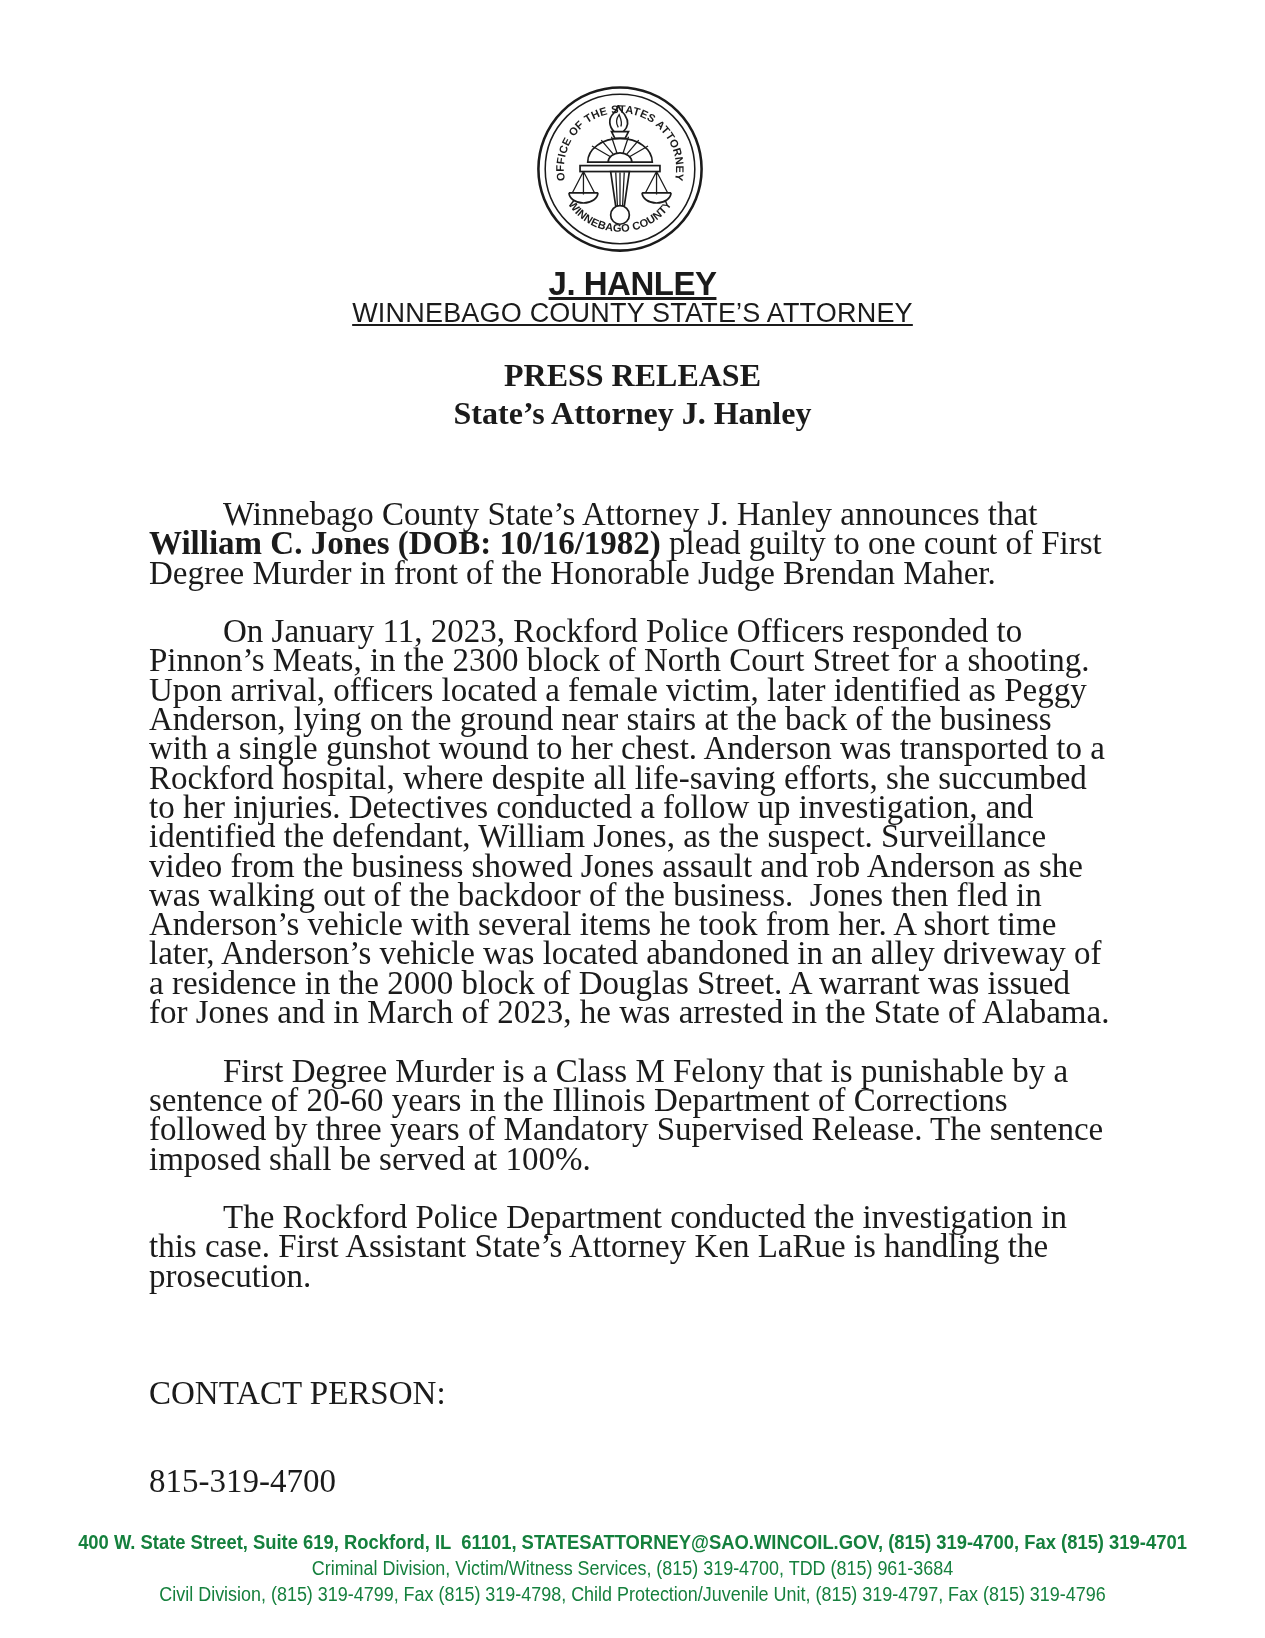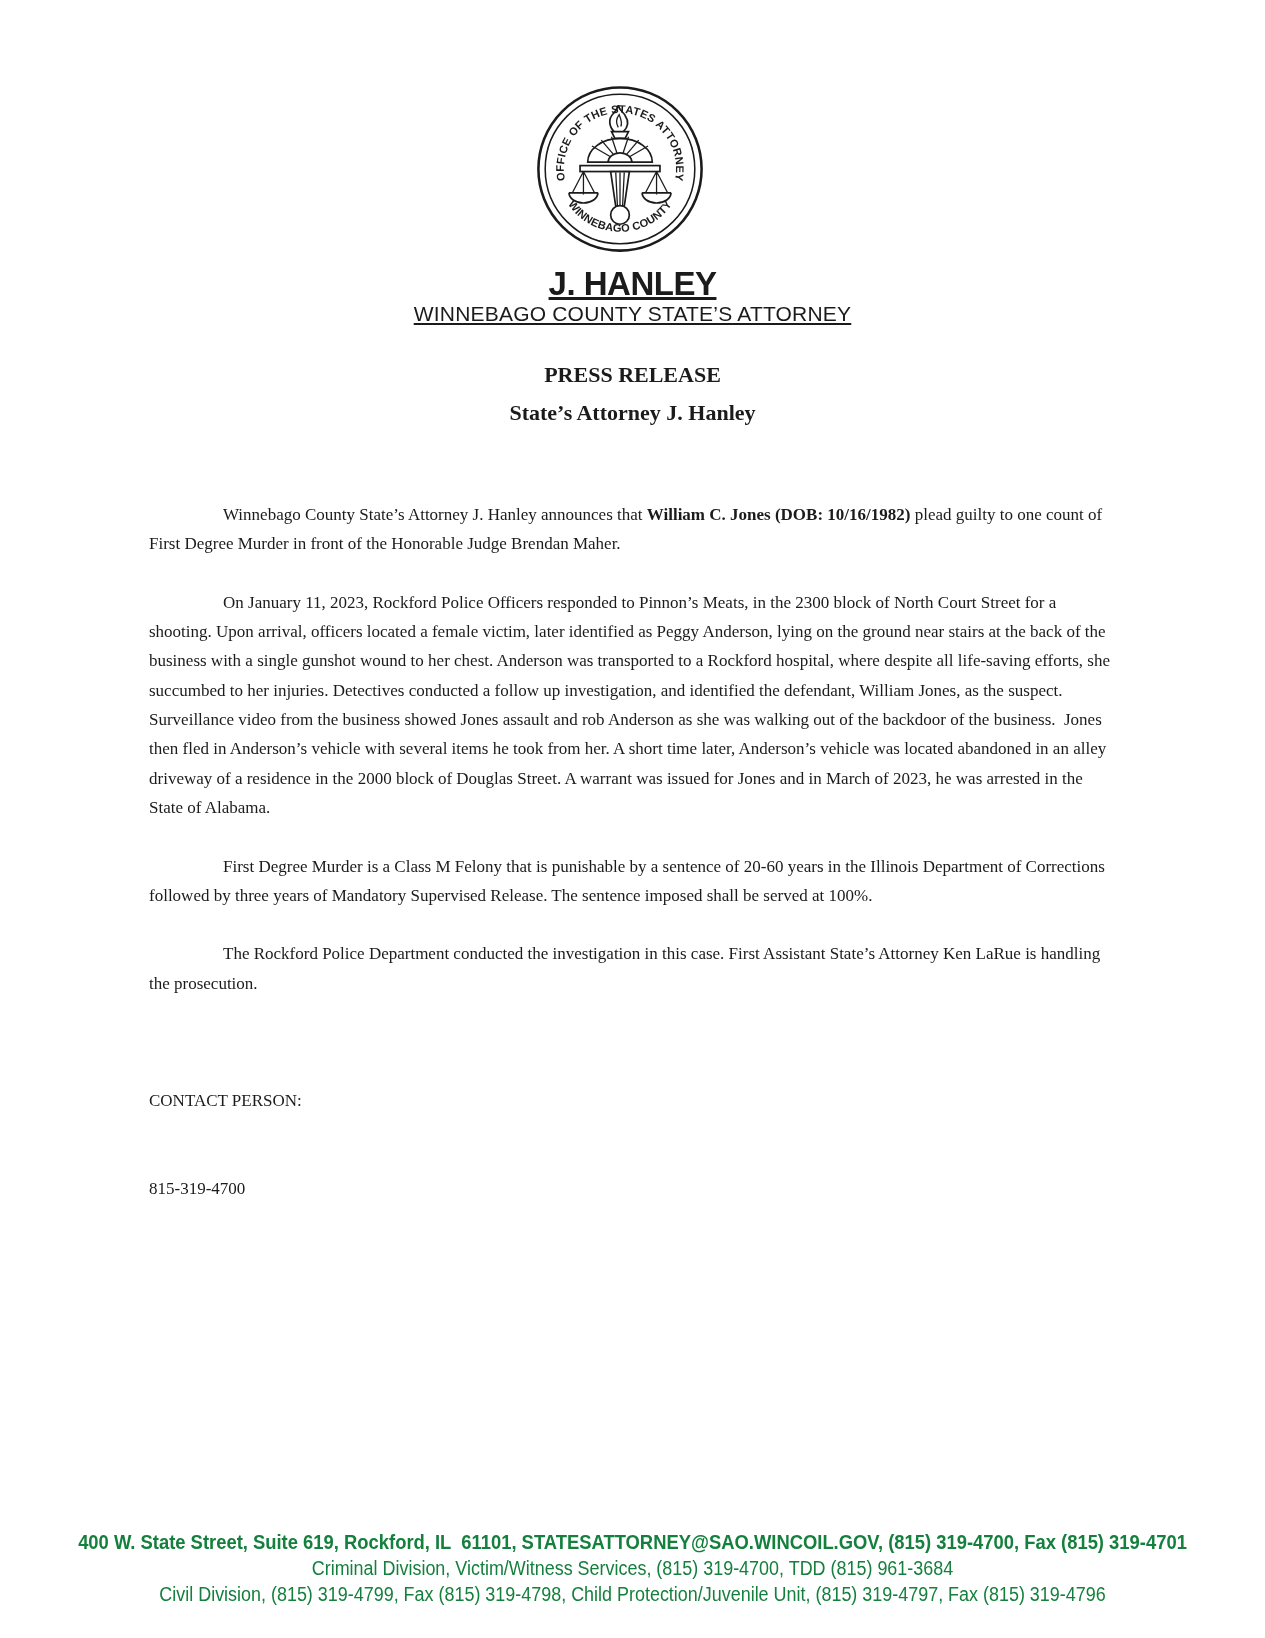--- a/index.html
+++ b/index.html
@@ -13,27 +13,27 @@
     overflow:hidden;
   }
   
   .seal{position:absolute;left:535px;top:84px;width:170px;height:170px;}
   .seal svg{display:block;width:100%;height:100%;}
   .seal text{font-family:"Liberation Sans", sans-serif;font-weight:bold;fill:#1b1b1b;}
   
   .letterhead{position:absolute;left:0;top:267px;width:100%;text-align:center;
     font-family:"Liberation Sans", sans-serif;text-decoration:underline;}
   .lh-name{font-size:33px;font-weight:bold;line-height:34px;letter-spacing:-.5px;}
-  .lh-org{font-size:21px;line-height:25px;letter-spacing:.2px;}
+  .lh-org{font-size:27px;line-height:25px;letter-spacing:.2px;}
   
   .prtitle{position:absolute;left:0;top:356px;width:100%;text-align:center;
-    font-weight:bold;font-size:22px;line-height:38px;}
+    font-weight:bold;font-size:32px;line-height:38px;}
   
   .body{position:absolute;left:149px;top:500px;width:967px;
-    font-size:17px;line-height:29.3px;}
+    font-size:33px;line-height:29.3px;}
   .body p{margin:0 0 29.3px 0;text-indent:74px;white-space:pre-wrap;}
   .body b{font-weight:bold;}
   
   .contact{margin-top:0;box-sizing:border-box;
     padding-right:134px;white-space:pre-wrap;}
   .contact div{line-height:29.3px;}
   
   .footer{position:absolute;left:0;top:1529px;width:100%;text-align:center;
     font-family:"Liberation Sans", sans-serif;color:#15803d;}
   .footer .squeeze{transform:scaleX(.92);transform-origin:50% 50%;}

